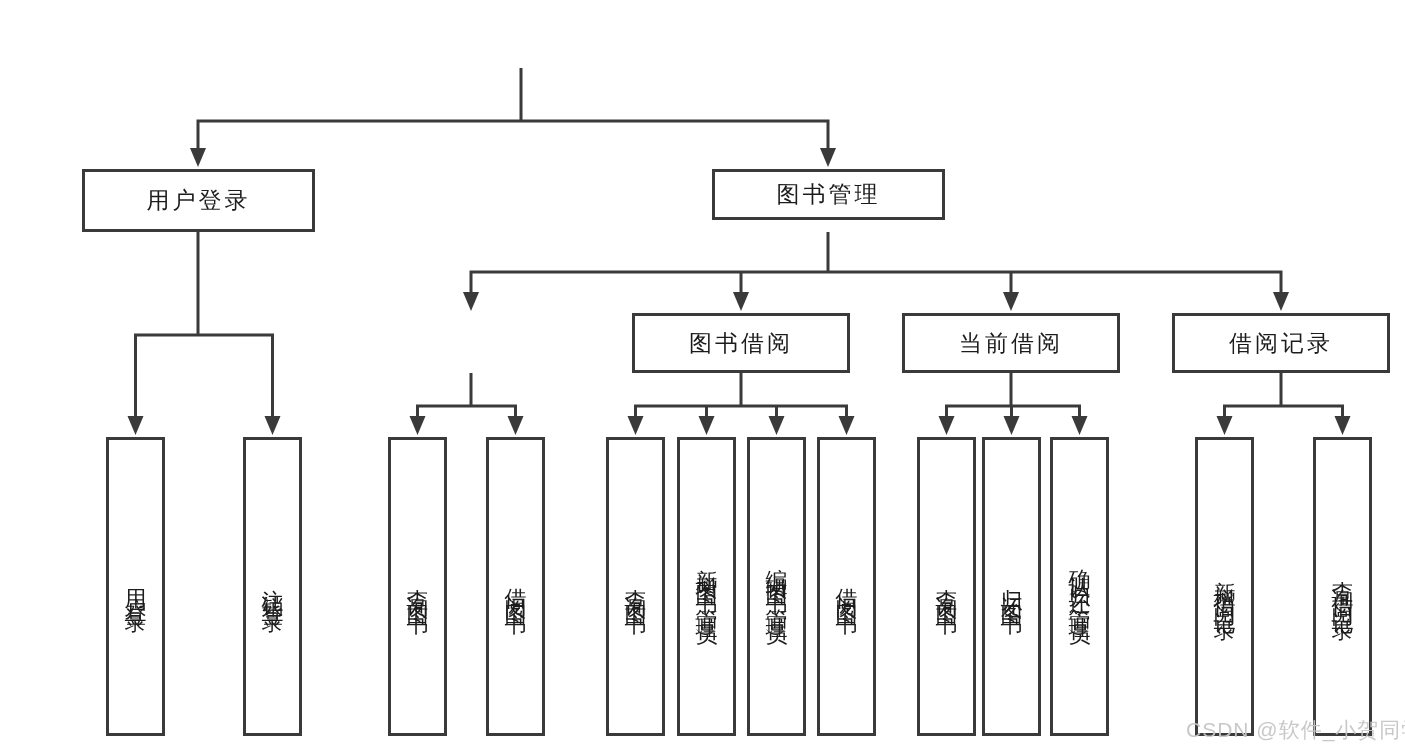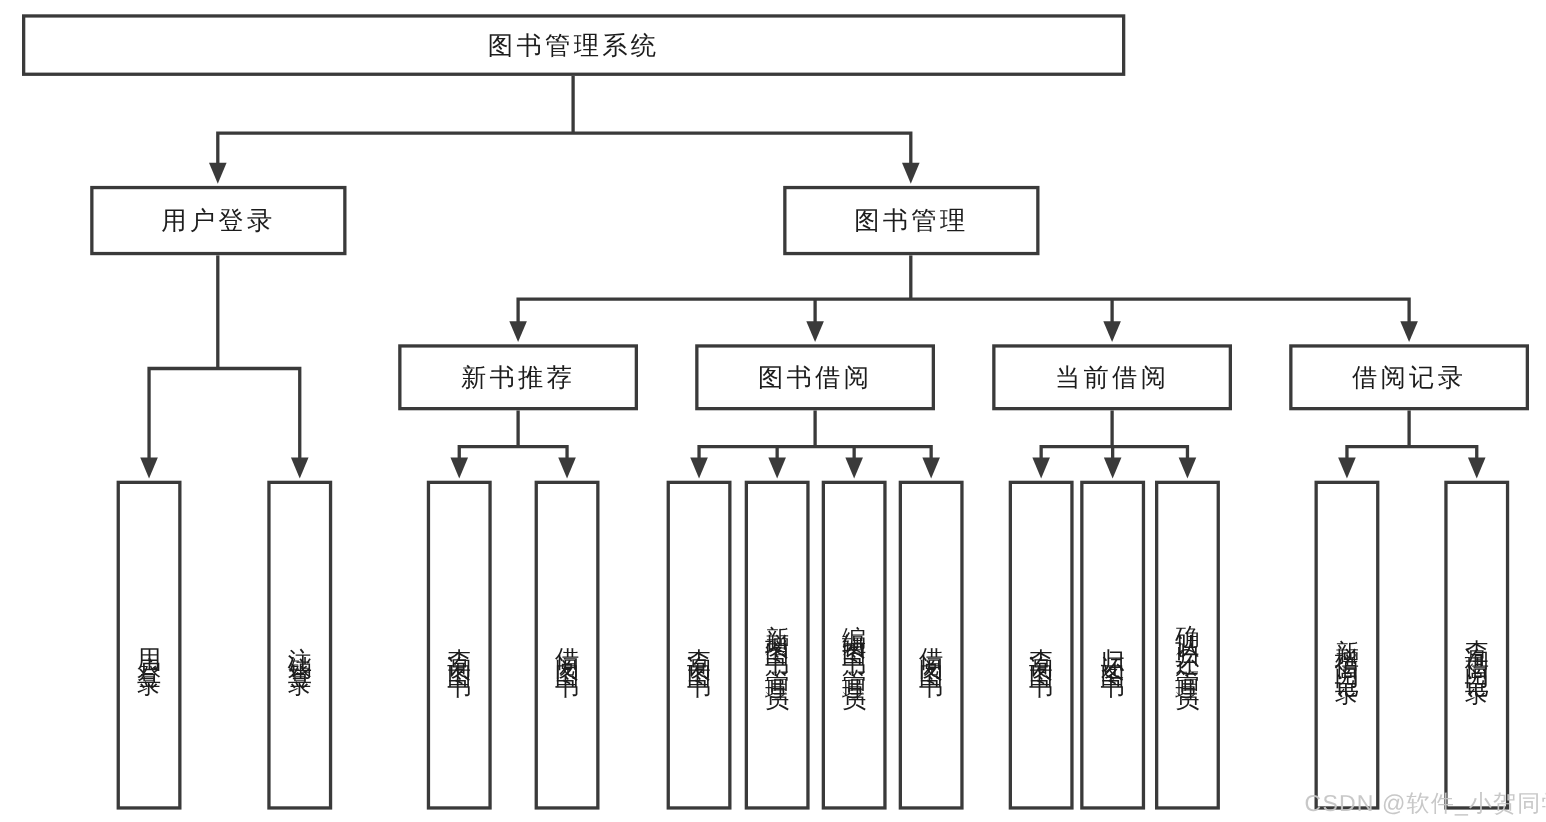--- a/index.html
+++ b/index.html
@@ -47,21 +47,21 @@
     font-weight: 500;
     letter-spacing: 8px;
     line-height: 1;
     top: 437px;
     width: 59px;
     height: 299px;
   }
   
   #n-root     { left: 20px;  top: 13px;  width: 1003px; height: 56px; }
   #n-login    { left: 82px;  top: 169px; width: 233px;  height: 63px; }
-  #n-mgmt     { left: 712px; top: 169px; width: 233px;  height: 63px; }
+  #n-mgmt     { left: 712px; top: 169px; width: 233px;  height: 51px; }
   #n-newbook  { left: 362px; top: 313px; width: 218px;  height: 60px; }
   #n-borrow   { left: 632px; top: 313px; width: 218px;  height: 60px; }
   #n-current  { left: 902px; top: 313px; width: 218px;  height: 60px; }
   #n-records  { left: 1172px;top: 313px; width: 218px;  height: 60px; }
   
   #lf-11 { left: 106px; }
   #lf-12 { left: 243px; }
   #lf-21 { left: 388px; }
   #lf-22 { left: 486px; }
   #lf-31 { left: 606px; }
@@ -116,26 +116,24 @@
       <polygon points="768.5,416 784.5,416 776.5,435"></polygon>
       <polygon points="838.5,416 854.5,416 846.5,435"></polygon>
       <polygon points="938.5,416 954.5,416 946.5,435"></polygon>
       <polygon points="1003.5,416 1019.5,416 1011.5,435"></polygon>
       <polygon points="1071.5,416 1087.5,416 1079.5,435"></polygon>
       <polygon points="1216.5,416 1232.5,416 1224.5,435"></polygon>
       <polygon points="1334.5,416 1350.5,416 1342.5,435"></polygon>
     </g>
   </svg>
 
-  <div id="n-root" class="node hnode">图书管理系统</div>
 
   <div id="n-login" class="node hnode">用户登录</div>
   <div id="n-mgmt" class="node hnode">图书管理</div>
 
-  <div id="n-newbook" class="node hnode">新书推荐</div>
   <div id="n-current" class="node hnode">当前借阅</div>
   <div id="n-borrow" class="node hnode">图书借阅</div>
   <div id="n-records" class="node hnode">借阅记录</div>
 
   <div id="lf-11" class="node leaf">用户登录</div>
   <div id="lf-12" class="node leaf">注销登录</div>
 
   <div id="lf-21" class="node leaf">查询图书</div>
   <div id="lf-22" class="node leaf">借阅图书</div>
 

